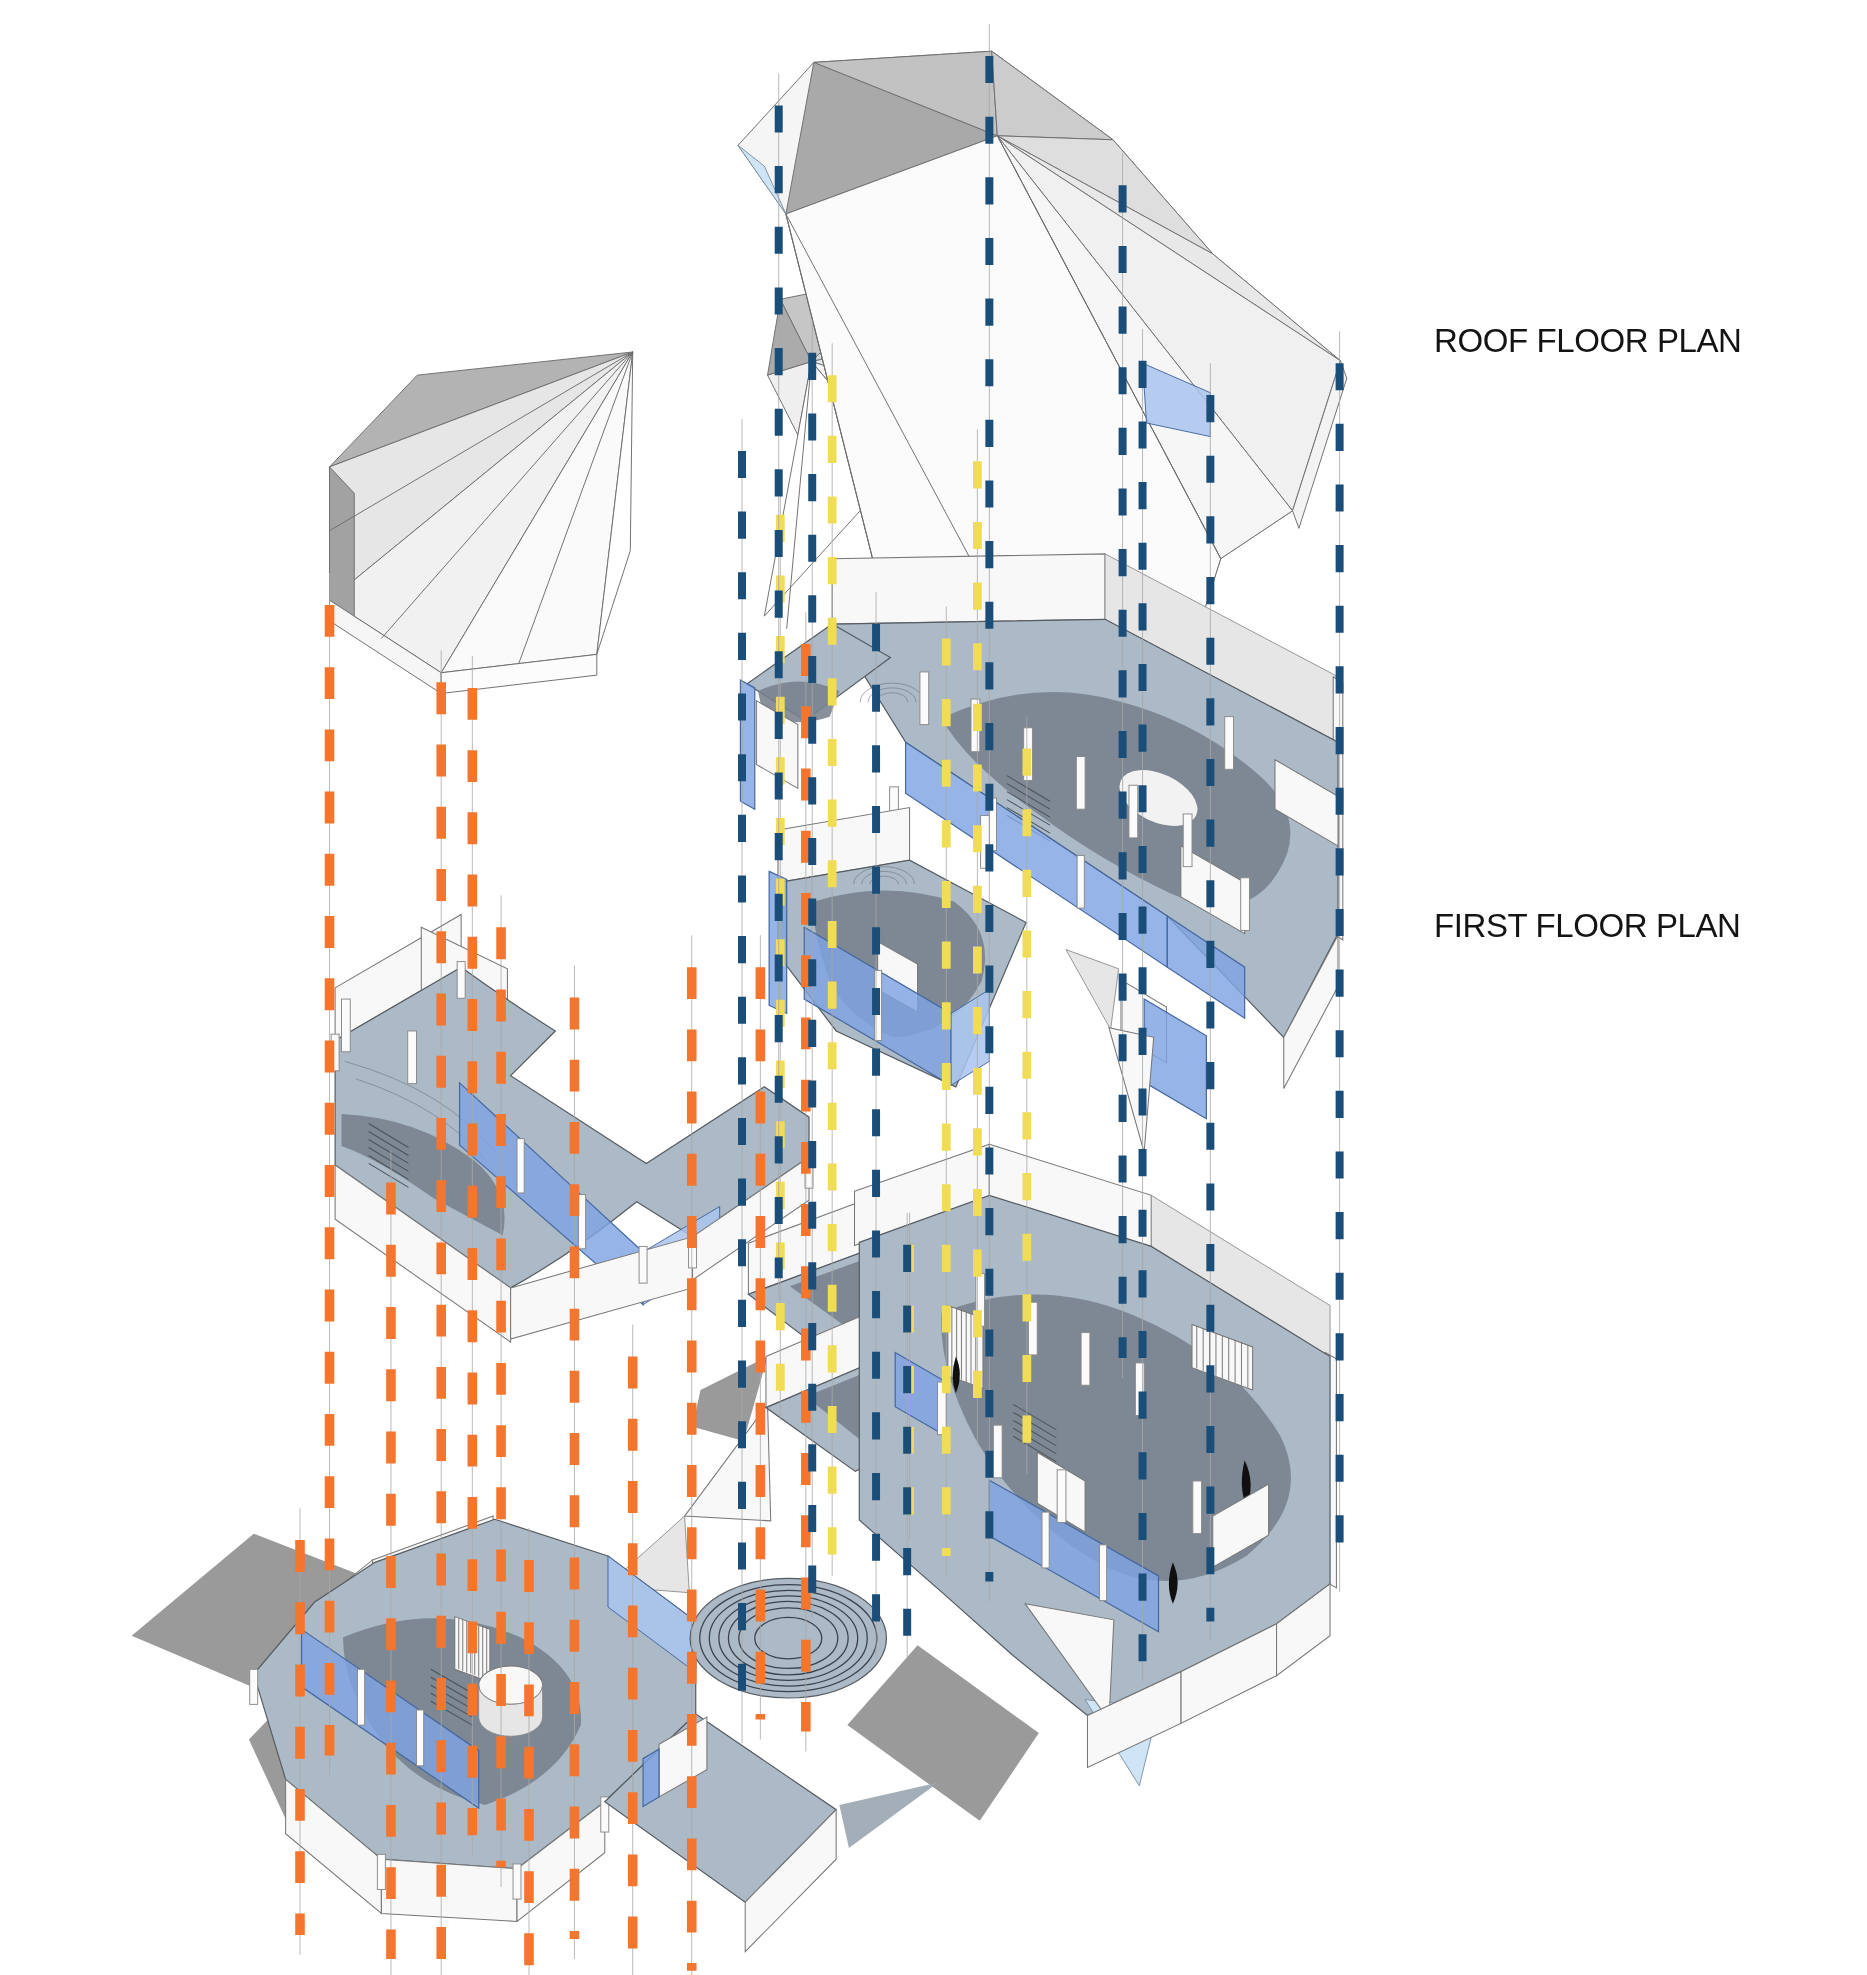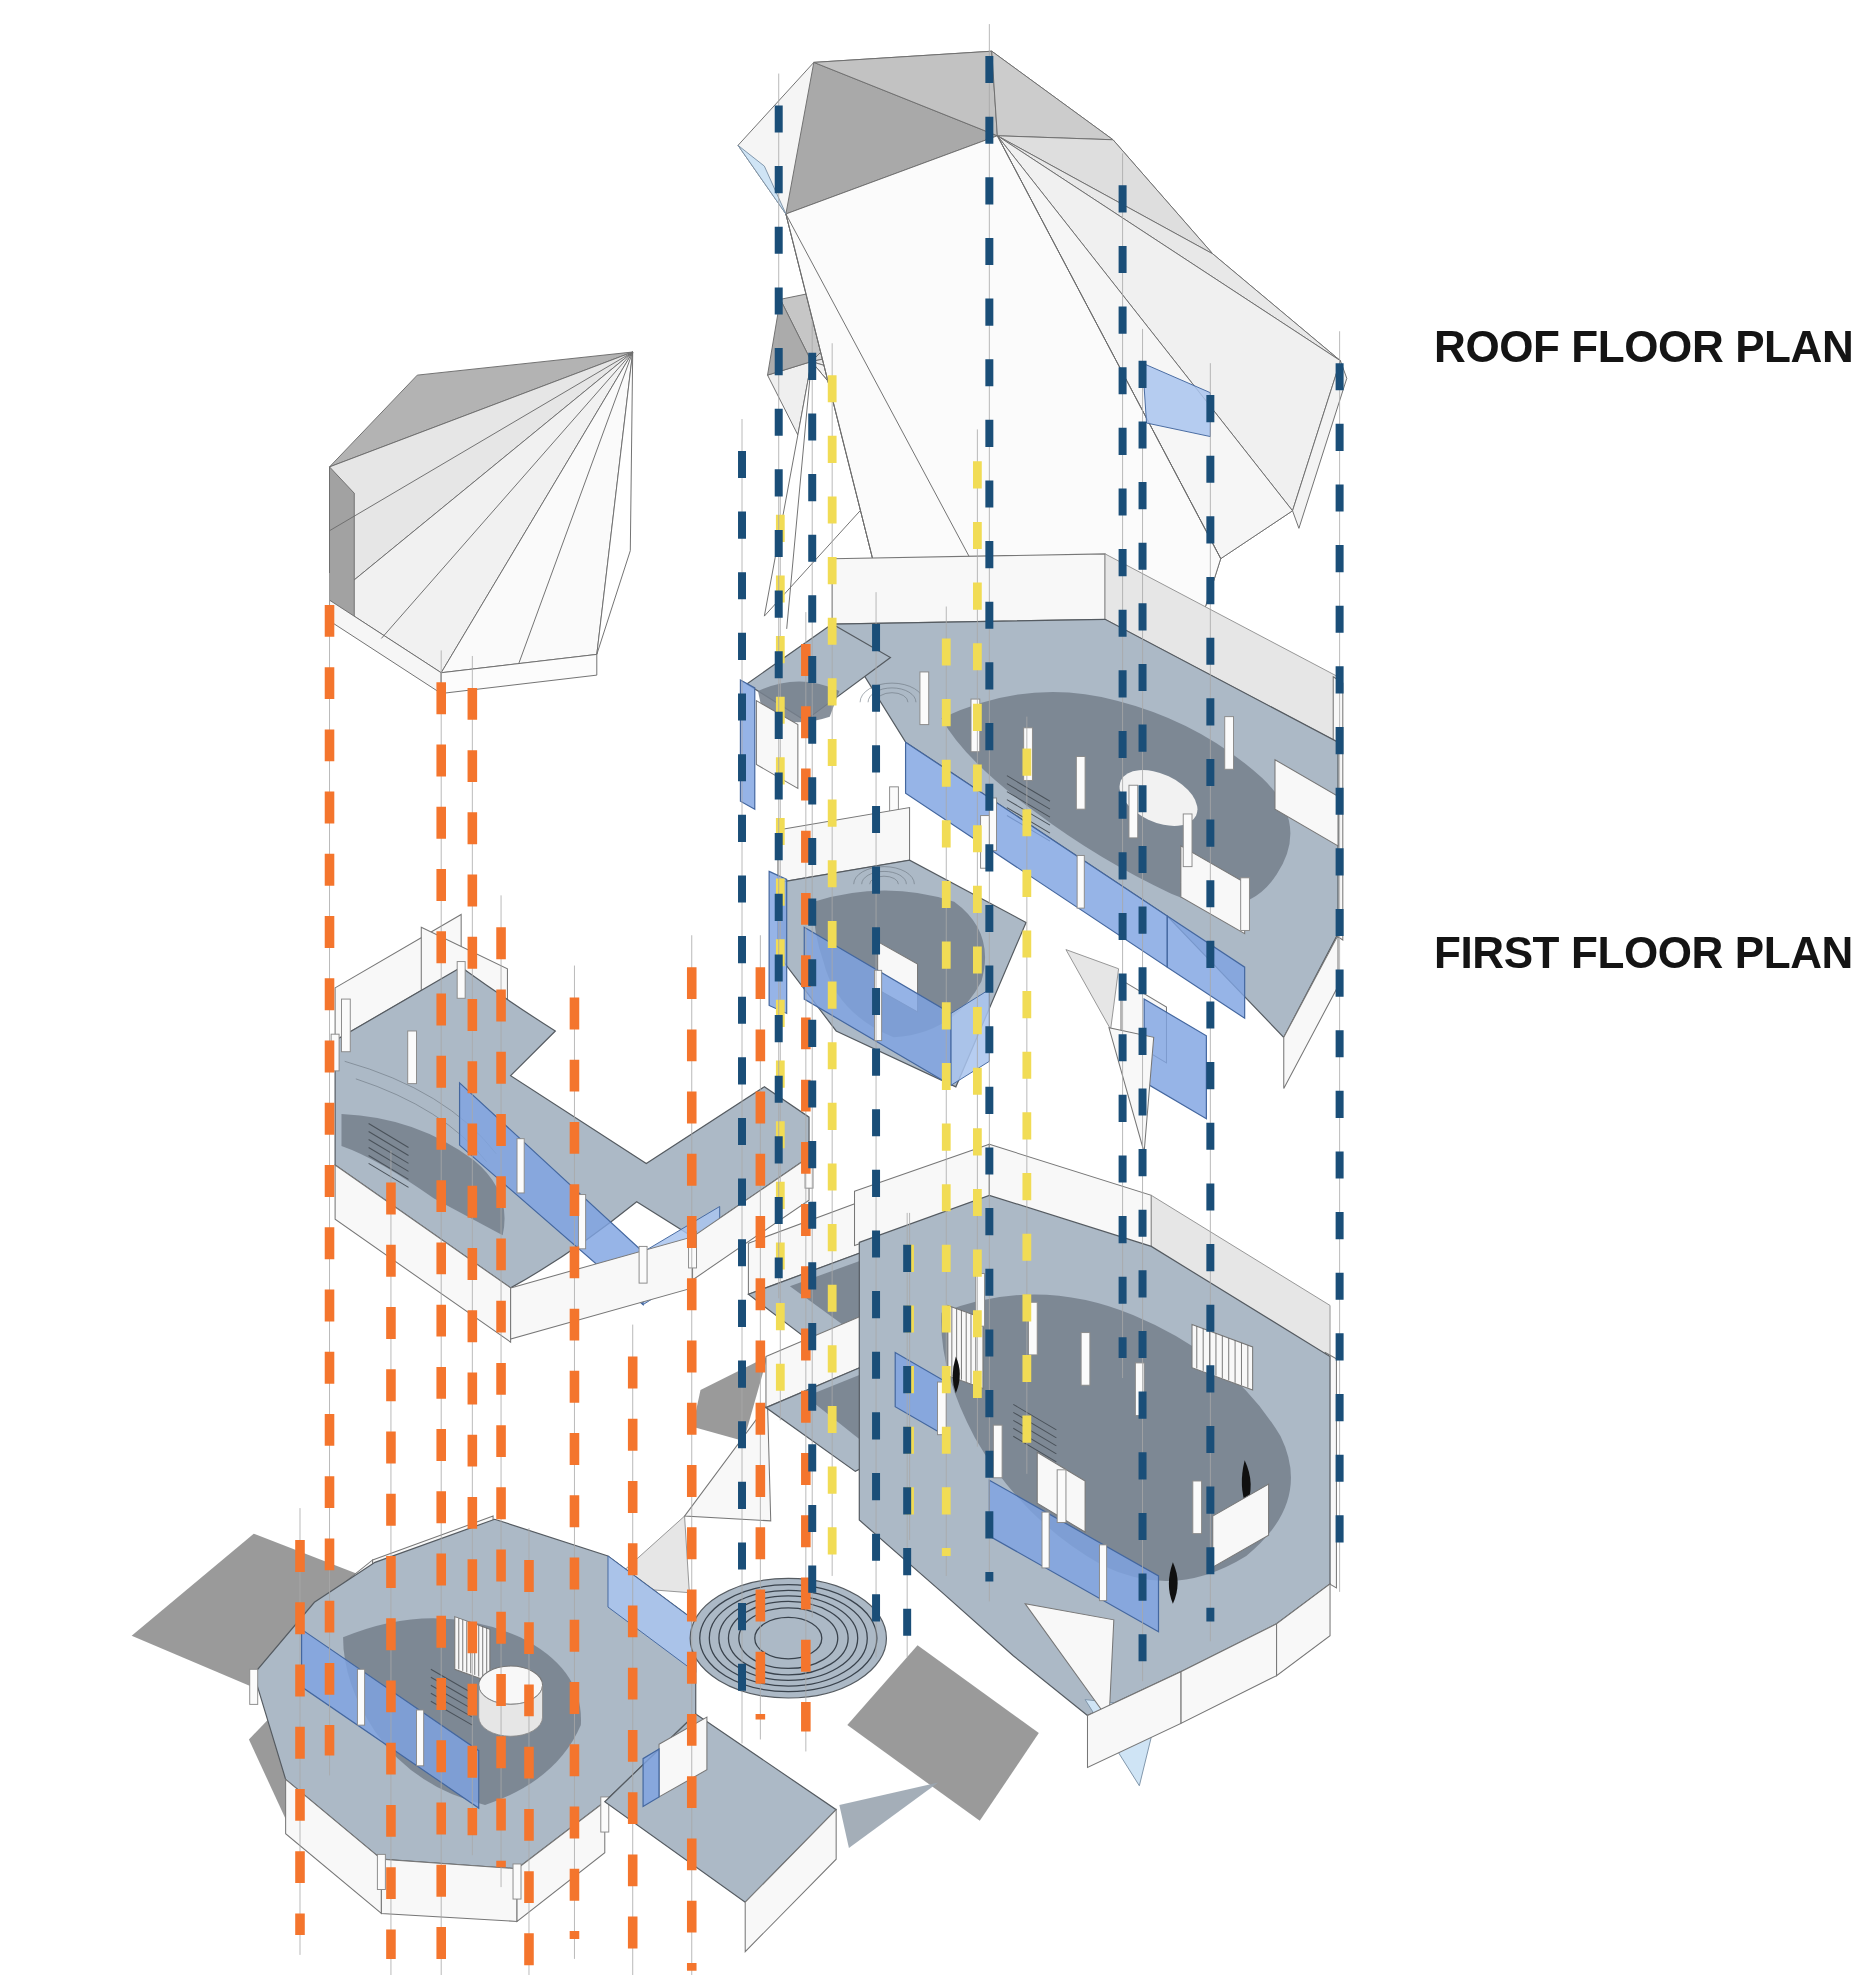--- a/index.html
+++ b/index.html
@@ -1,20 +1,20 @@
 <!DOCTYPE html>
 <html style="--bg: #ffffff; --orange: #F4752D; --yellow: #F1DC55; --navy: #1A4E78; --glass: #7FA3E2; --glassLight: #A9C4EE; --glassStroke: #44679F; --skylight: #CFE4F5; --floor: #ACB9C6; --floorDark: #76818D; --wall: #F8F8F8; --wallShade: #E6E6E6; --shadow: #8F8F8F; --line: #555B61;font-size:12.8px"><head>
 <meta charset="utf-8">
 <style>
   html,body{margin:0;padding:0;background:#fff;}
   #stage{position:relative;width:1867px;height:1975px;background:var(--bg,#fff);
          font-family:"Liberation Sans",sans-serif;overflow:hidden;}
   #stage svg{position:absolute;left:0;top:0;}
-  .floor-label{position:absolute;font-size:44px;letter-spacing:-0.4px;color:#141414;
-               white-space:nowrap;font-weight:700;}
+  .floor-label{position:absolute;font-size:33px;letter-spacing:-0.4px;color:#141414;
+               white-space:nowrap;font-weight:400;}
   
   .f  {fill:var(--floor);stroke:var(--line);stroke-width:1.5;}
   .fd {fill:var(--floorDark);opacity:.88;stroke:none;}
   .w  {fill:var(--wall);stroke:#777;stroke-width:1.3;}
   .ws {fill:var(--wallShade);stroke:#8a8a8a;stroke-width:1.1;}
   .g  {fill:var(--glass);fill-opacity:.82;stroke:var(--glassStroke);stroke-width:1.5;}
   .gl {fill:var(--glassLight);fill-opacity:.85;stroke:var(--glassStroke);stroke-width:1.2;}
   .sh {fill:var(--shadow);opacity:.9;stroke:none;}
   .sb {fill:#9aa5b0;opacity:.9;stroke:none;}
   .r  {stroke:#6e6e6e;stroke-width:1.2;}
@@ -308,15 +308,15 @@
         <line x1="1432" x2="1432" y1="412" y2="2107" class="thin"></line>
         <line x1="1432" x2="1432" y1="452" y2="2082" class="dash-navy"></line>
         <line x1="1517" x2="1517" y1="455" y2="2057" class="thin"></line>
         <line x1="1517" x2="1517" y1="495" y2="2032" class="dash-navy"></line>
         <line x1="1679" x2="1679" y1="415" y2="1995" class="thin"></line>
         <line x1="1679" x2="1679" y1="455" y2="1970" class="dash-navy"></line>
       </g>
 </svg>
 
   <div class="floor-label" id="lbl-roof" style="left: 1434px; top: 322px;">ROOF FLOOR PLAN</div>
-  <div class="floor-label" id="lbl-first" style="left: 1434px; top: 928px;">FIRST FLOOR PLAN</div>
+  <div class="floor-label" id="lbl-first" style="left: 1434px; top: 907px;">FIRST FLOOR PLAN</div>
 </div>
 
 
 </body></html>

